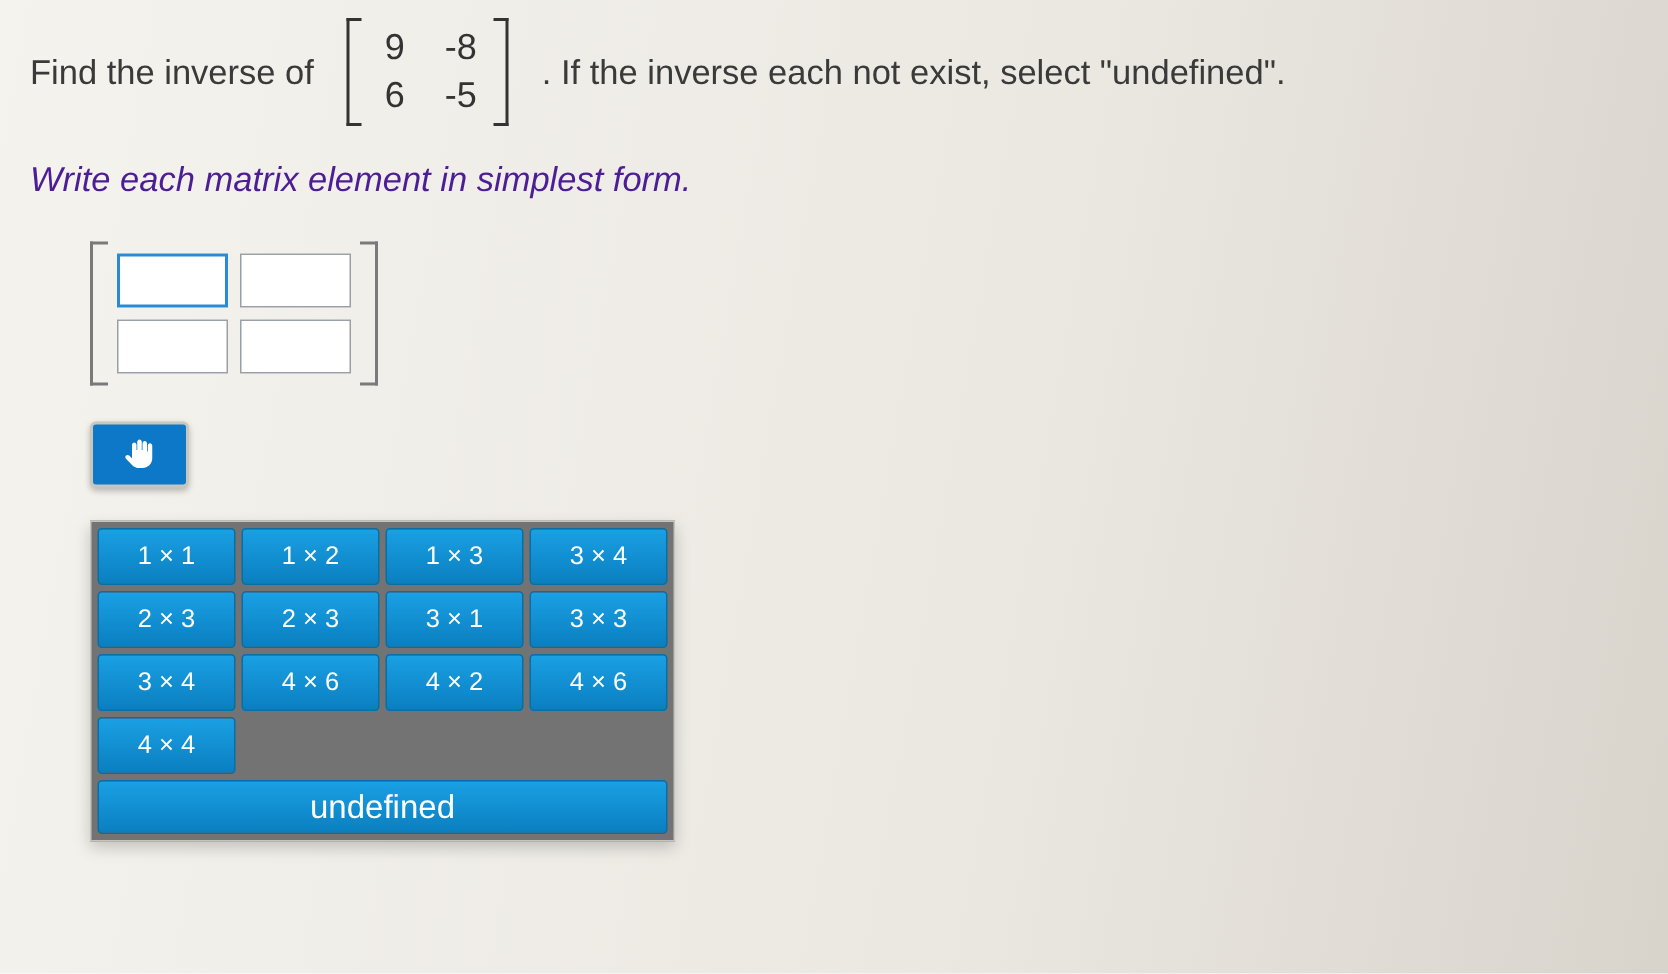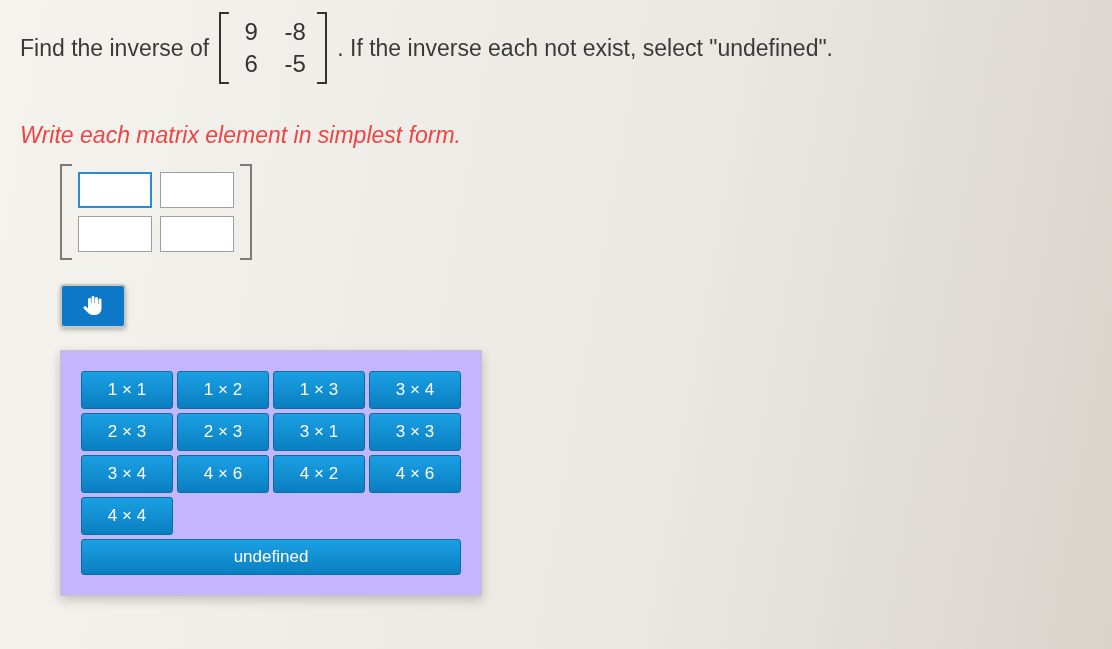--- a/index.html
+++ b/index.html
@@ -10,22 +10,22 @@
     background: linear-gradient(100deg, #f5f3ee 0%, #ebe8e2 60%, #d8d4cc 100%);
     color: #3a3a3a;
     width: 1112px;
     height: 649px;
   }
   .question-line {
     display: flex;
     align-items: center;
     flex-wrap: wrap;
     font-size: 23px;
-    gap: 6px;
-    margin-bottom: 38px;
+    gap: 18px;
+    margin-bottom: 22px;
   }
   .matrix-wrap {
     display: inline-flex;
     align-items: stretch;
     margin: 0 4px;
   }
   .bracket {
     width: 10px;
     border-top: 2.5px solid #333;
     border-bottom: 2.5px solid #333;
@@ -38,22 +38,22 @@
     column-gap: 16px;
     row-gap: 4px;
     padding: 6px 8px;
     font-size: 24px;
     color: #333;
   }
   .matrix-body span { text-align: center; min-width: 28px; }
   .instruction {
     font-size: 23px;
     font-style: italic;
-    color: #ef4444;
-    margin-bottom: 15px;
+    color: #4c1d95;
+    margin-bottom: 28px;
   }
   .answer-area {
     margin-left: 40px;
   }
   .answer-matrix {
     display: inline-flex;
     align-items: stretch;
     margin-bottom: 24px;
   }
   .ans-bracket {
@@ -86,22 +86,22 @@
     background: #0d77c8;
     border: 2px solid #c7c7c0;
     border-radius: 4px;
     box-shadow: 0 2px 4px rgba(0,0,0,0.25);
     cursor: pointer;
   }
   .tool-btn svg { width: 24px; height: 24px; }
   .size-panel {
     display: inline-block;
     border: 1px solid #c5c5be;
-    background: #c4b5fd;
-    padding: 20px;
+    background: #737373;
+    padding: 4px;
     box-shadow: 0 4px 10px rgba(0,0,0,0.2);
   }
   .size-grid {
     display: grid;
     grid-template-columns: repeat(4, 92px);
     grid-auto-rows: 38px;
     gap: 4px;
   }
   .size-btn {
     display: flex;
@@ -117,21 +117,21 @@
     font-family: Verdana, sans-serif;
   }
   .undef-btn {
     margin-top: 4px;
     display: flex;
     align-items: center;
     justify-content: center;
     height: 36px;
     background: linear-gradient(#1aa0e4, #0a7fc0);
     color: #fff;
-    font-size: 17px;
+    font-size: 22px;
     border-radius: 3px;
     border: 1px solid #0a6da4;
     cursor: pointer;
   }
 </style>
 </head>
 <body>
 
 <div class="question-line">
   <span>Find the inverse of</span>

